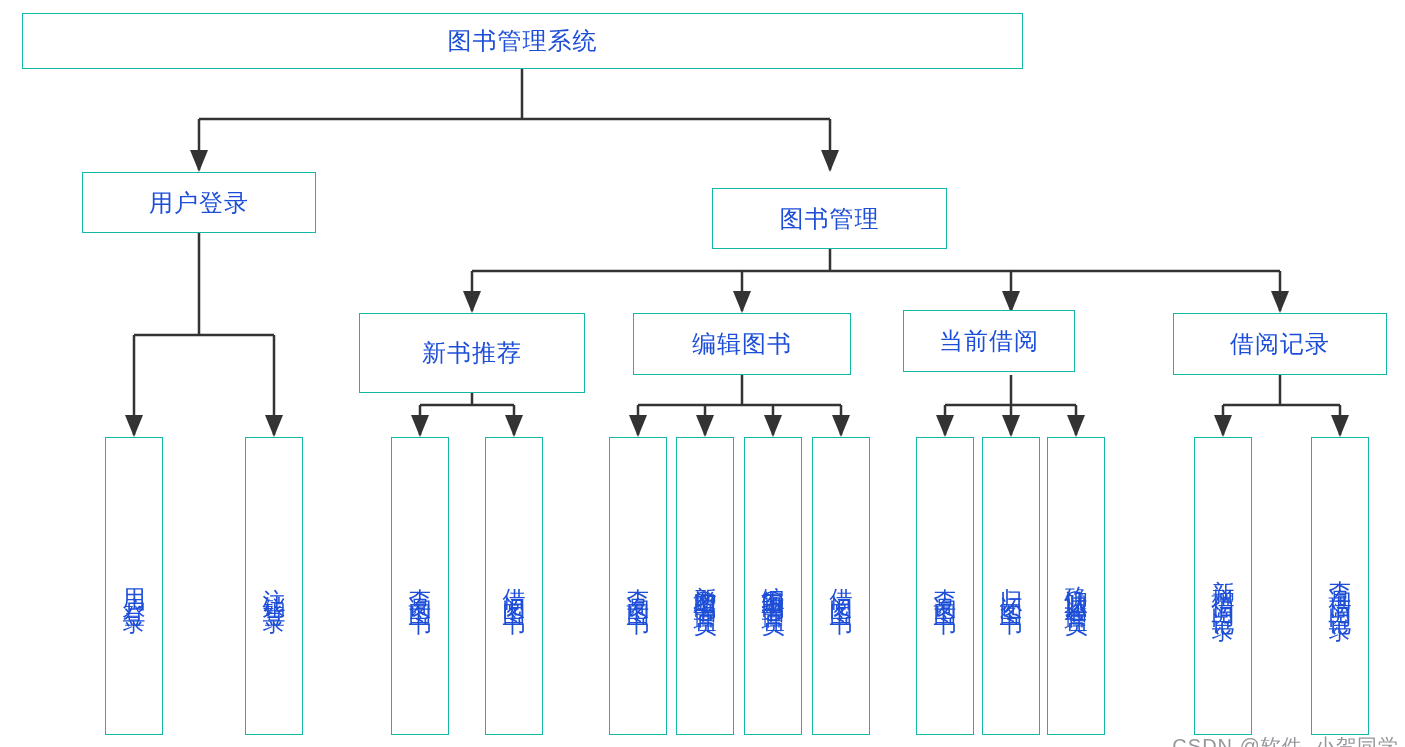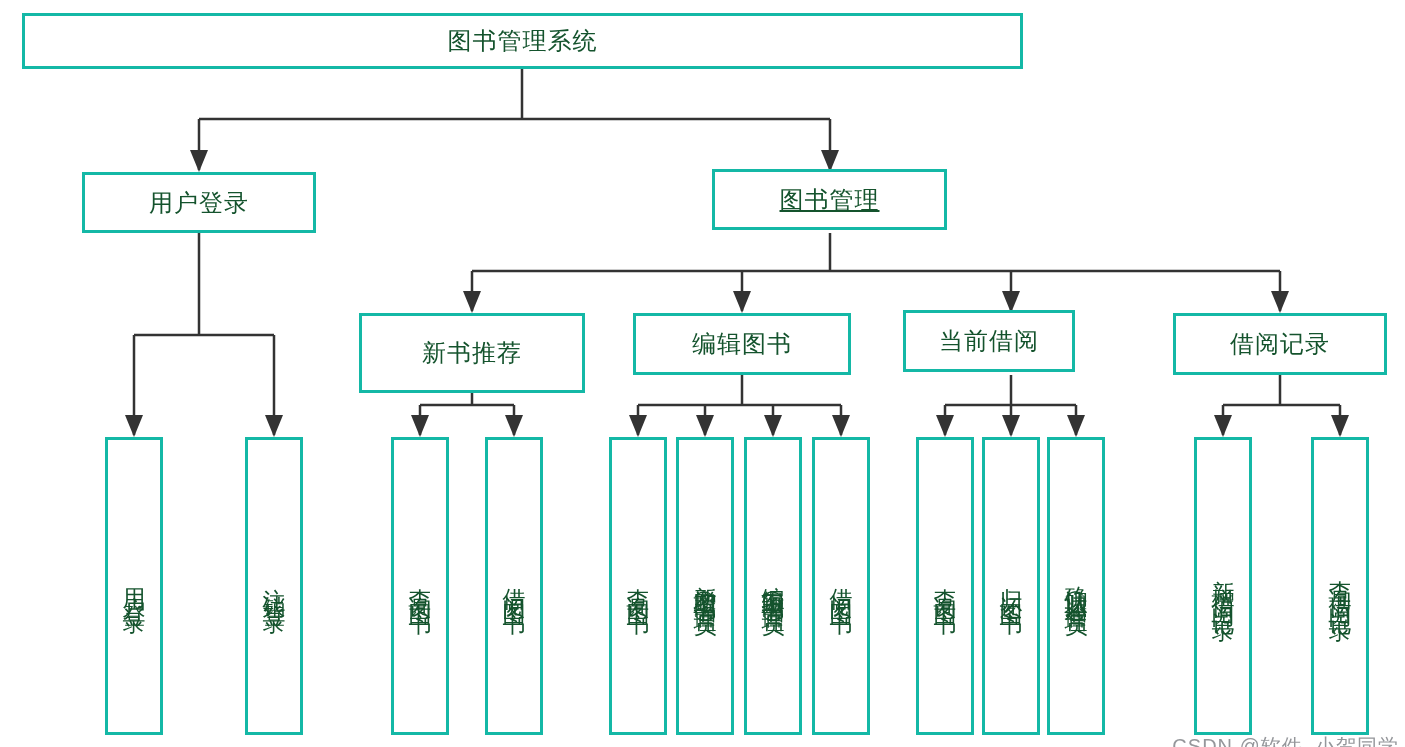--- a/index.html
+++ b/index.html
@@ -15,26 +15,26 @@
     overflow: hidden;
   }
   #wires {
     position: absolute;
     left: 0; top: 0;
     width: 1405px; height: 747px;
   }
   .box {
     position: absolute;
     box-sizing: border-box;
-    border: 3px solid #14b8a6;
+    border: 1px solid #14b8a6;
     background: #ffffff;
     display: flex;
     align-items: center;
     justify-content: center;
-    color: #14532d;
+    color: #1d4ed8;
   }
   .h-box { font-size: 24px; letter-spacing: 1px; white-space: nowrap; }
   .v-box .vtext {
     writing-mode: vertical-rl;
     text-orientation: mixed;
     font-size: 23px;
     letter-spacing: 8px;
     line-height: 1;
     white-space: nowrap;
   }
@@ -93,21 +93,21 @@
 
       <path d="M1280,375 V405 M1223,405 H1340"></path>
       <line x1="1223" y1="405" x2="1223" y2="435" marker-end="url(#arw)"></line>
       <line x1="1340" y1="405" x2="1340" y2="435" marker-end="url(#arw)"></line>
     </g>
   </svg>
 
   <div class="box h-box" style="left:22px; top:13px; width:1001px; height:56px;">图书管理系统</div>
 
   <div class="box h-box" style="left:82px; top:172px; width:234px; height:61px;">用户登录</div>
-  <div class="box h-box" style="left:712px; top:169px; width:235px; height:61px;text-decoration:underline;">图书管理</div>
+  <div class="box h-box" style="left:712px; top:188px; width:235px; height:61px;">图书管理</div>
 
   <div class="box h-box" style="left:359px; top:313px; width:226px; height:80px;">新书推荐</div>
   <div class="box h-box" style="left:633px; top:313px; width:218px; height:62px;">编辑图书</div>
   <div class="box h-box" style="left:903px; top:310px; width:172px; height:62px;">当前借阅</div>
   <div class="box h-box" style="left:1173px; top:313px; width:214px; height:62px;">借阅记录</div>
 
   <div class="box v-box" style="left:105px; top:437px; width:58px; height:298px;">
     <span class="vtext">用户登录</span>
   </div>
   <div class="box v-box" style="left:245px; top:437px; width:58px; height:298px;">

